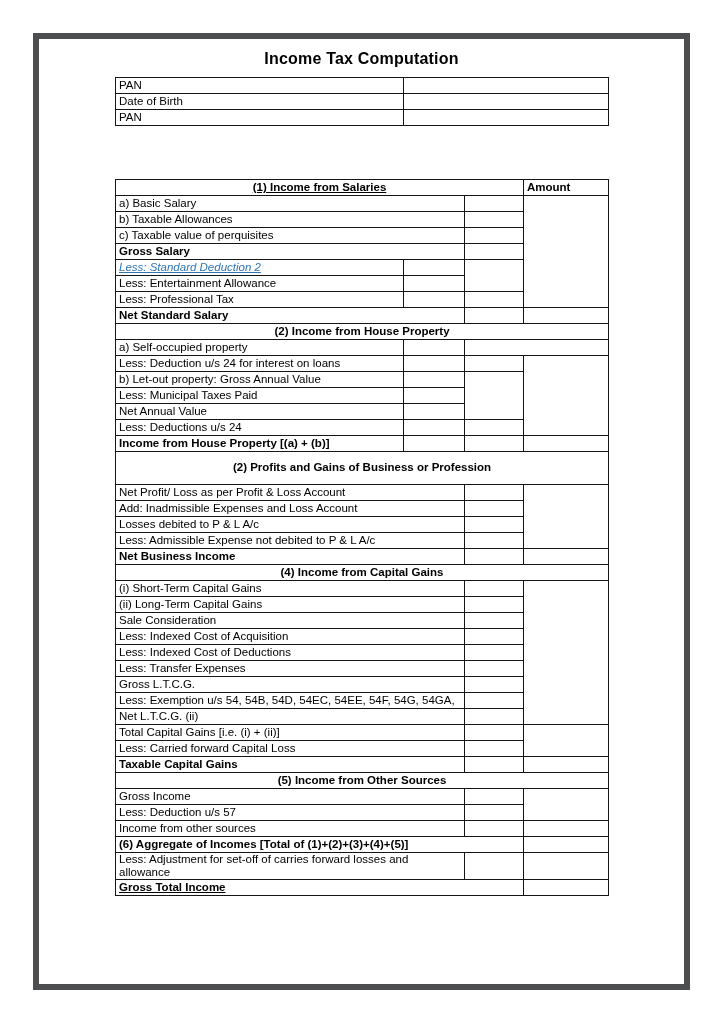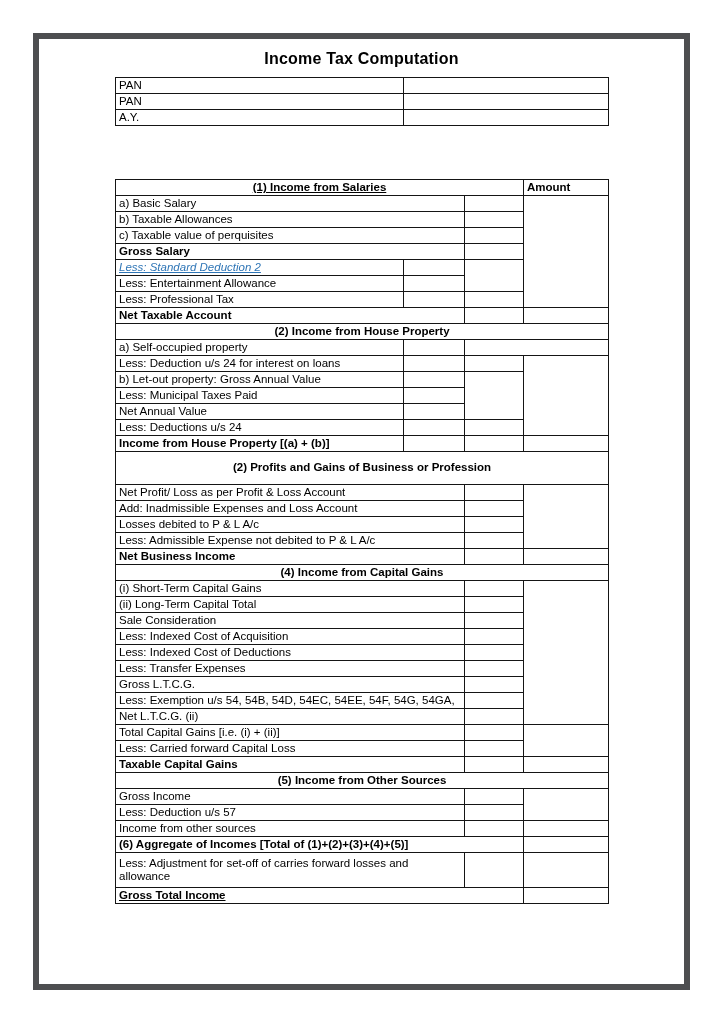--- a/index.html
+++ b/index.html
@@ -52,25 +52,25 @@
     <colgroup>
         <col style="width:288px">
         <col style="width:205px">
       </colgroup>
     <tbody>
       <tr>
         <td class="lbl">PAN</td>
         <td class="val"></td>
       </tr>
       <tr>
-        <td class="lbl">PAN</td>
+        <td class="lbl">Date of Birth</td>
         <td class="val"></td>
       </tr>
       <tr>
-        <td class="lbl">A.Y.</td>
+        <td class="lbl">PAN</td>
         <td class="val"></td>
       </tr>
     </tbody>
   </table>
 
   <table class="main-table">
     <colgroup>
       <col style="width:288px">
         <col style="width:61px">
         <col style="width:59px">
@@ -106,21 +106,21 @@
         <tr>
           <td colspan="1" class="lbl ">Less: Entertainment Allowance</td>
           <td class="val "></td>
         </tr>
         <tr>
           <td colspan="1" class="lbl ">Less: Professional Tax</td>
           <td class="val "></td>
           <td class="val "></td>
         </tr>
         <tr>
-          <td colspan="2" class="lbl bold">Net Taxable Account</td>
+          <td colspan="2" class="lbl bold">Net Standard Salary</td>
           <td class="val "></td>
           <td class="val "></td>
         </tr>
         <tr>
           <td colspan="4" class="lbl section">(2) Income from House Property</td>
         </tr>
         <tr>
           <td colspan="1" class="lbl ">a) Self-occupied property</td>
           <td class="val "></td>
           <td colspan="2" class="val "></td>
@@ -182,21 +182,21 @@
         </tr>
         <tr>
           <td colspan="4" class="lbl section">(4) Income from Capital Gains</td>
         </tr>
         <tr>
           <td colspan="2" class="lbl ">(i) Short-Term Capital Gains</td>
           <td class="val "></td>
           <td rowspan="9" class="val "></td>
         </tr>
         <tr>
-          <td colspan="2" class="lbl ">(ii) Long-Term Capital Total</td>
+          <td colspan="2" class="lbl ">(ii) Long-Term Capital Gains</td>
           <td class="val "></td>
         </tr>
         <tr>
           <td colspan="2" class="lbl ">Sale Consideration</td>
           <td class="val "></td>
         </tr>
         <tr>
           <td colspan="2" class="lbl ">Less: Indexed Cost of Acquisition</td>
           <td class="val "></td>
         </tr>
@@ -248,21 +248,21 @@
         </tr>
         <tr>
           <td colspan="2" class="lbl ">Income from other sources</td>
           <td class="val "></td>
           <td class="val "></td>
         </tr>
         <tr>
           <td colspan="3" class="lbl bold">(6) Aggregate of Incomes [Total of (1)+(2)+(3)+(4)+(5)]</td>
           <td class="val "></td>
         </tr>
-        <tr style="height: 35px;">
+        <tr style="height: 27px;">
           <td colspan="2" class="lbl  wrap">Less: Adjustment for set-off of carries forward losses and allowance</td>
           <td class="val "></td>
           <td class="val "></td>
         </tr>
         <tr>
           <td colspan="3" class="lbl bold bold-underline">Gross Total Income</td>
           <td class="val "></td>
         </tr>
       </tbody>
   </table>

